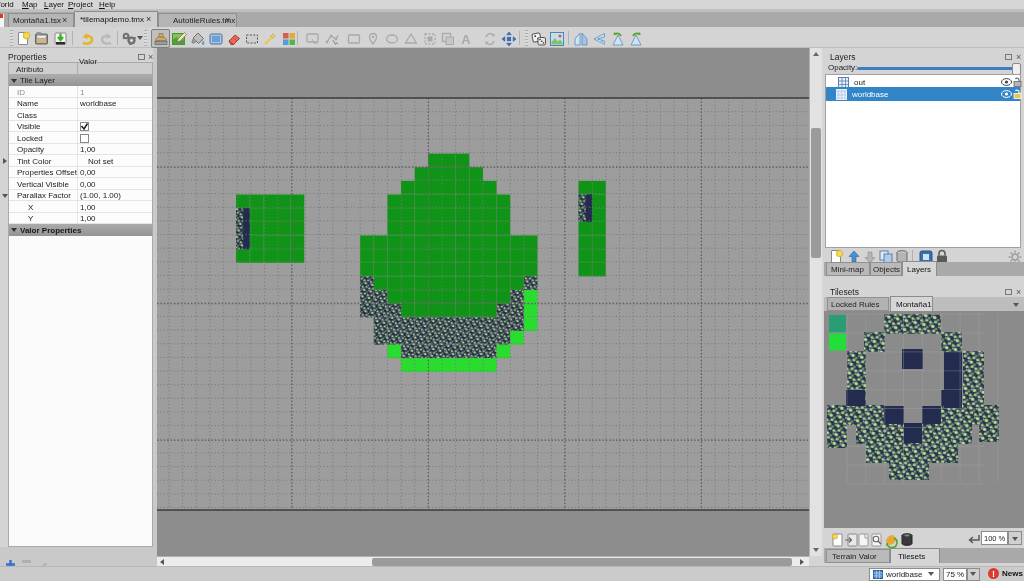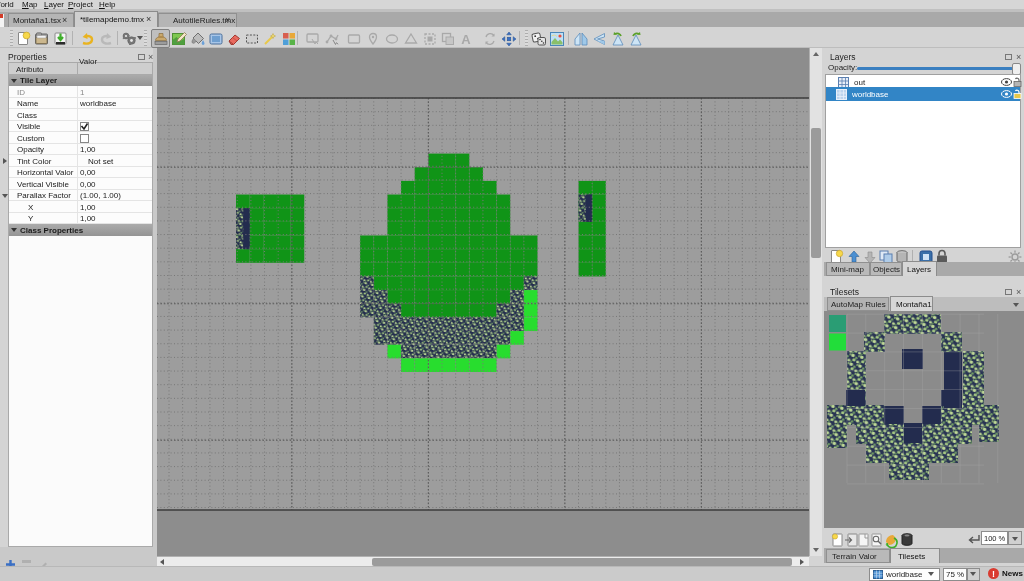--- a/index.html
+++ b/index.html
@@ -198,21 +198,21 @@
 <div class="abs t8" style="left:8px;top:52px;font-size:8.5px;color:#222">Properties</div>
 <div class="abs" style="left:138px;top:54px;width:7px;height:6px;border:1px solid #777"></div>
 <div class="abs" style="left:148px;top:52px;font-size:9px;color:#555">×</div>
 <div class="abs" style="left:8px;top:62px;width:145px;height:485px;background:#fbfbfb;border:1px solid #a9a9a9"></div>
 <div class="abs" style="left:9px;top:63.0px;width:143px;height:11.5px;background:#cecece;border-bottom:1px solid #aaa"></div>
 <div class="abs t8" style="left:16px;top:64.5px;color:#222">Atributo</div>
 <div class="abs t8" style="left:79px;top:57px;color:#222">Valor</div>
 <div class="abs" style="left:77px;top:63.0px;width:1px;height:11.5px;background:#aaa"></div>
 <div class="abs" style="left:9px;top:74.5px;width:143px;height:11.5px;background:linear-gradient(#ababab,#949494)"></div>
 <div class="abs" style="left:11px;top:78.5px;width:0;height:0;border-left:3.5px solid transparent;border-right:3.5px solid transparent;border-top:4.5px solid #333"></div>
-<div class="abs t8" style="left:20px;top:76.0px;color:#1a1a1a;font-weight:bold">Tile Layer</div>
+<div class="abs t8" style="left:20px;top:76.0px;color:#1a1a1a;font-weight:normal">Tile Layer</div>
 <div class="abs" style="left:9px;top:86.0px;width:143px;height:11.5px;background:#fcfcfc;border-bottom:1px solid #e4e4e4"></div>
 <div class="abs" style="left:77px;top:86.0px;width:1px;height:11.5px;background:#e4e4e4"></div>
 <div class="abs t8" style="left:17px;top:87.5px;color:#8a8a8a">ID</div>
 <div class="abs t8" style="left:80px;top:87.5px;color:#8a8a8a">1</div>
 <div class="abs" style="left:9px;top:97.5px;width:143px;height:11.5px;background:#fcfcfc;border-bottom:1px solid #e4e4e4"></div>
 <div class="abs" style="left:77px;top:97.5px;width:1px;height:11.5px;background:#e4e4e4"></div>
 <div class="abs t8" style="left:17px;top:99.0px;color:#1b1b1b">Name</div>
 <div class="abs t8" style="left:80px;top:99.0px;color:#1b1b1b">worldbase</div>
 <div class="abs" style="left:9px;top:109.0px;width:143px;height:11.5px;background:#fcfcfc;border-bottom:1px solid #e4e4e4"></div>
 <div class="abs" style="left:77px;top:109.0px;width:1px;height:11.5px;background:#e4e4e4"></div>
@@ -220,57 +220,57 @@
 <div class="abs t8" style="left:80px;top:110.5px;color:#1b1b1b"></div>
 <div class="abs" style="left:9px;top:120.5px;width:143px;height:11.5px;background:#fcfcfc;border-bottom:1px solid #e4e4e4"></div>
 <div class="abs" style="left:77px;top:120.5px;width:1px;height:11.5px;background:#e4e4e4"></div>
 <div class="abs t8" style="left:17px;top:122.0px;color:#1b1b1b">Visible</div>
 <svg class="abs" style="left:80px;top:122.0px" width="9" height="9">
     <rect x="0.5" y="0.5" width="8" height="8" fill="#fff" stroke="#888"></rect>
     <path d="M1.5 4l2.5 3 3.5-5.5" stroke="#222" stroke-width="1.6" fill="none"></path>
   </svg>
 <div class="abs" style="left:9px;top:132.0px;width:143px;height:11.5px;background:#fcfcfc;border-bottom:1px solid #e4e4e4"></div>
 <div class="abs" style="left:77px;top:132.0px;width:1px;height:11.5px;background:#e4e4e4"></div>
-<div class="abs t8" style="left:17px;top:133.5px;color:#1b1b1b">Custom</div>
+<div class="abs t8" style="left:17px;top:133.5px;color:#1b1b1b">Locked</div>
 <svg class="abs" style="left:80px;top:133.5px" width="9" height="9">
     <rect x="0.5" y="0.5" width="8" height="8" fill="#fff" stroke="#888"></rect>
   </svg>
 <div class="abs" style="left:9px;top:143.5px;width:143px;height:11.5px;background:#fcfcfc;border-bottom:1px solid #e4e4e4"></div>
 <div class="abs" style="left:77px;top:143.5px;width:1px;height:11.5px;background:#e4e4e4"></div>
 <div class="abs t8" style="left:17px;top:145.0px;color:#1b1b1b">Opacity</div>
 <div class="abs t8" style="left:80px;top:145.0px;color:#1b1b1b">1,00</div>
 <div class="abs" style="left:9px;top:155.0px;width:143px;height:11.5px;background:#fcfcfc;border-bottom:1px solid #e4e4e4"></div>
 <div class="abs" style="left:77px;top:155.0px;width:1px;height:11.5px;background:#e4e4e4"></div>
 <div class="abs t8" style="left:17px;top:156.5px;color:#1b1b1b">Tint Color</div>
 <div class="abs" style="left:3px;top:158.0px;width:0;height:0;border-top:3.5px solid transparent;border-bottom:3.5px solid transparent;border-left:4.5px solid #555"></div>
 <div class="abs t8" style="left:88px;top:156.5px;color:#1b1b1b">Not set</div>
 <div class="abs" style="left:9px;top:166.5px;width:143px;height:11.5px;background:#fcfcfc;border-bottom:1px solid #e4e4e4"></div>
 <div class="abs" style="left:77px;top:166.5px;width:1px;height:11.5px;background:#e4e4e4"></div>
-<div class="abs t8" style="left:17px;top:168.0px;color:#1b1b1b">Horizontal Valor</div>
+<div class="abs t8" style="left:17px;top:168.0px;color:#1b1b1b">Properties Offset</div>
 <div class="abs t8" style="left:80px;top:168.0px;color:#1b1b1b">0,00</div>
 <div class="abs" style="left:9px;top:178.0px;width:143px;height:11.5px;background:#fcfcfc;border-bottom:1px solid #e4e4e4"></div>
 <div class="abs" style="left:77px;top:178.0px;width:1px;height:11.5px;background:#e4e4e4"></div>
 <div class="abs t8" style="left:17px;top:179.5px;color:#1b1b1b">Vertical Visible</div>
 <div class="abs t8" style="left:80px;top:179.5px;color:#1b1b1b">0,00</div>
 <div class="abs" style="left:9px;top:189.5px;width:143px;height:11.5px;background:#fcfcfc;border-bottom:1px solid #e4e4e4"></div>
 <div class="abs" style="left:77px;top:189.5px;width:1px;height:11.5px;background:#e4e4e4"></div>
 <div class="abs t8" style="left:17px;top:191.0px;color:#1b1b1b">Parallax Factor</div>
 <div class="abs" style="left:2px;top:193.5px;width:0;height:0;border-left:3.5px solid transparent;border-right:3.5px solid transparent;border-top:4.5px solid #555"></div>
 <div class="abs t8" style="left:80px;top:191.0px;color:#1b1b1b">(1.00, 1.00)</div>
 <div class="abs" style="left:9px;top:201.0px;width:143px;height:11.5px;background:#fcfcfc;border-bottom:1px solid #e4e4e4"></div>
 <div class="abs" style="left:77px;top:201.0px;width:1px;height:11.5px;background:#e4e4e4"></div>
 <div class="abs t8" style="left:28px;top:202.5px;color:#1b1b1b">X</div>
 <div class="abs t8" style="left:80px;top:202.5px;color:#1b1b1b">1,00</div>
 <div class="abs" style="left:9px;top:212.5px;width:143px;height:11.5px;background:#fcfcfc;border-bottom:1px solid #e4e4e4"></div>
 <div class="abs" style="left:77px;top:212.5px;width:1px;height:11.5px;background:#e4e4e4"></div>
 <div class="abs t8" style="left:28px;top:214.0px;color:#1b1b1b">Y</div>
 <div class="abs t8" style="left:80px;top:214.0px;color:#1b1b1b">1,00</div>
 <div class="abs" style="left:9px;top:224.0px;width:143px;height:11.5px;background:linear-gradient(#ababab,#949494)"></div>
 <div class="abs" style="left:11px;top:228.0px;width:0;height:0;border-left:3.5px solid transparent;border-right:3.5px solid transparent;border-top:4.5px solid #333"></div>
-<div class="abs t8" style="left:20px;top:225.5px;color:#1a1a1a;font-weight:bold">Class Properties</div>
+<div class="abs t8" style="left:20px;top:225.5px;color:#1a1a1a;font-weight:bold">Valor Properties</div>
 <div class="abs" style="left:0;top:547px;width:157px;height:34px;background:#c9c9c9"></div>
 <div class="abs" style="left:5px;top:556px;width:11px;height:11px"><svg width="11" height="11">
       <path d="M5.5 1v9M1 5.5h9" stroke="#3a6fc4" stroke-width="2.4"></path>
     </svg></div>
 <div class="abs" style="left:22px;top:560px;width:9px;height:3px;background:#b0b0b0"></div>
 <div class="abs" style="left:38px;top:556px;width:11px;height:11px"><svg width="11" height="11">
       <path d="M2 9l5.5-5.5 1.5 1.5L3.5 10.5 1.5 11z" fill="#b0b0b0"></path>
     </svg></div>
 <div class="abs" style="left:153px;top:48px;width:4px;height:533px;background:#c9c9c9"></div>
 <svg width="652" height="508" style="position:absolute;left:157px;top:48px" xmlns="http://www.w3.org/2000/svg">
@@ -675,21 +675,21 @@
 <div class="abs" style="left:870px;top:262px;width:32px;height:14px;background:#b9b9b9;border:1px solid #909090"></div>
 <div class="abs t8" style="left:873px;top:264.5px;color:#222">Objects</div>
 <div class="abs" style="left:902px;top:261px;width:35px;height:15px;background:#d6d6d6;border:1px solid #8c8c8c;border-bottom:none"></div>
 <div class="abs t8" style="left:907px;top:264.5px;color:#111">Layers</div>
 
 <div class="abs t8" style="left:830px;top:287px;font-size:8.5px;color:#222">Tilesets</div>
 <div class="abs" style="left:1005px;top:289px;width:7px;height:6px;border:1px solid #777"></div>
 <div class="abs" style="left:1016px;top:287px;font-size:9px;color:#555">×</div>
 <div class="abs" style="left:824px;top:297px;width:200px;height:14px;background:#bdbdbd"></div>
 <div class="abs" style="left:827px;top:297px;width:62px;height:14px;background:#b2b2b2;border:1px solid #909090"></div>
-<div class="abs t8" style="left:831px;top:299.5px;color:#222">AutoMap Rules</div>
+<div class="abs t8" style="left:831px;top:299.5px;color:#222">Locked Rules</div>
 <div class="abs" style="left:890px;top:296px;width:43px;height:15px;background:#d6d6d6;border:1px solid #8c8c8c;border-bottom:none"></div>
 <div class="abs t8" style="left:896px;top:299.5px;color:#111">Montaña1</div>
 <div class="abs" style="left:1013px;top:303px;width:0;height:0;border-left:3.5px solid transparent;border-right:3.5px solid transparent;border-top:4px solid #555"></div>
 <svg width="200" height="217" style="position:absolute;left:824px;top:311px" xmlns="http://www.w3.org/2000/svg">
 <defs>
 <pattern id="tspk" width="9" height="9" patternUnits="userSpaceOnUse" patternTransform="rotate(12)">
   <rect width="9" height="9" fill="#283353"></rect>
   <ellipse cx="1.7" cy="1.4" rx="1.85" ry="1.5" fill="#bfd996"></ellipse>
   <circle cx="5.4" cy="3.3" r="1.2" fill="#75a167"></circle>
   <ellipse cx="3.5" cy="5.7" rx="1.75" ry="1.4" fill="#a9cd84"></ellipse>

